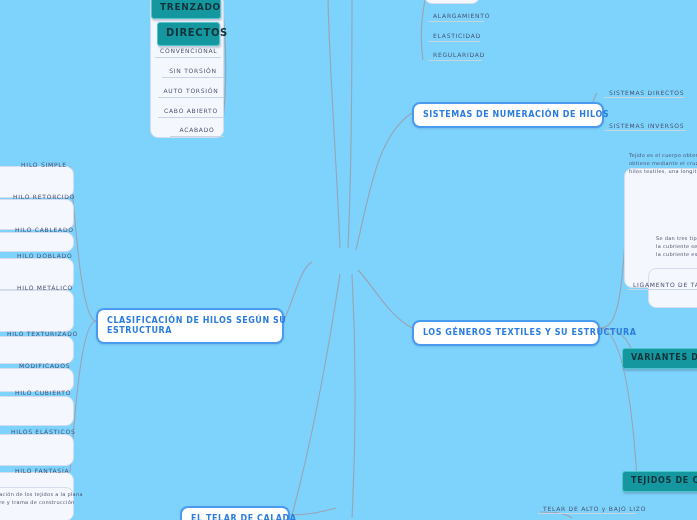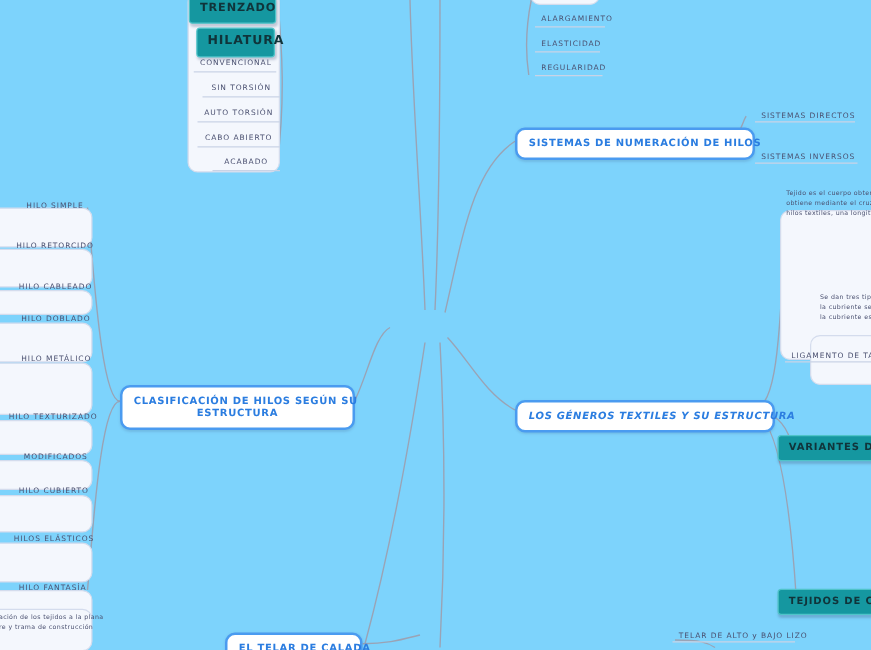--- a/index.html
+++ b/index.html
@@ -145,21 +145,21 @@
 
       <path d="M290 515 C 310 515 320 512 336 508"></path>
       <path d="M540 512 C 560 512 566 514 572 518"></path>
     </g>
   </svg>
 
   <div class="card" style="left:150px;top:-6px;width:74px;height:144px;"></div>
 
   <div class="node teal" style="left:151px;top:-3px;width:70px;text-align:center;">TRENZADO</div>
 
-  <div class="node teal" style="left:157px;top:22px;width:63px;text-align:center;font-size:10px;">HILATURA</div>
+  <div class="node teal" style="left:157px;top:22px;width:63px;text-align:center;font-size:10px;">DIRECTOS</div>
 
   <div class="flat" style="left:155px;top:44px;width:66px;height:14px;"></div>
   <div class="node leaf" style="left:155px;top:45px;width:66px;">CONVENCIONAL</div>
 
   <div class="flat" style="left:162px;top:64px;width:62px;height:14px;"></div>
   <div class="node leaf" style="left:162px;top:65px;width:62px;">SIN TORSIÓN</div>
 
   <div class="flat" style="left:158px;top:84px;width:66px;height:14px;"></div>
   <div class="node leaf" style="left:158px;top:85px;width:66px;">AUTO TORSIÓN</div>
 
@@ -182,21 +182,21 @@
 
 
   <div class="node mainbranch" style="left:412px;top:102px;width:192px;text-align:center;">SISTEMAS DE NUMERACIÓN DE HILOS</div>
 
   <div class="flat" style="left:604px;top:86px;width:80px;height:12px;"></div>
   <div class="node leaf" style="left:604px;top:87px;width:80px;text-align:left;">SISTEMAS DIRECTOS</div>
 
   <div class="flat" style="left:604px;top:119px;width:82px;height:12px;"></div>
   <div class="node leaf" style="left:604px;top:120px;width:82px;text-align:left;">SISTEMAS INVERSOS</div>
 
-  <div class="node mainbranch" style="left:96px;top:308px;width:188px;text-align:center;">CLASIFICACIÓN DE HILOS SEGÚN SU
+  <div class="node mainbranch" style="left:96px;top:308px;width:188px;text-align:left;">CLASIFICACIÓN DE HILOS SEGÚN SU
 ESTRUCTURA</div>
 
   <div class="card" style="left:-70px;top:166px;width:144px;height:32px;"></div>
   <div class="node leaf" style="left:14px;top:159px;width:60px;">HILO SIMPLE</div>
 
   <div class="card" style="left:-70px;top:199px;width:144px;height:31px;"></div>
   <div class="node leaf" style="left:8px;top:191px;width:66px;">HILO RETORCIDO</div>
 
   <div class="card" style="left:-70px;top:232px;width:144px;height:20px;"></div>
   <div class="node leaf" style="left:10px;top:224px;width:66px;">HILO CABLEADO</div>
@@ -215,21 +215,21 @@
 
   <div class="card" style="left:-70px;top:396px;width:144px;height:30px;"></div>
   <div class="node leaf" style="left:10px;top:387px;width:64px;">HILO CUBIERTO</div>
 
   <div class="card" style="left:-70px;top:434px;width:144px;height:32px;"></div>
   <div class="node leaf" style="left:6px;top:426px;width:68px;">HILOS ELÁSTICOS</div>
 
   <div class="card" style="left:-70px;top:472px;width:144px;height:28px;"></div>
   <div class="node leaf" style="left:10px;top:465px;width:64px;">HILO FANTASÍA</div>
 
-  <div class="node mainbranch" style="left:412px;top:320px;width:208px;text-align:center;font-style:italic;">LOS GÉNEROS TEXTILES Y SU ESTRUCTURA</div>
+  <div class="node mainbranch" style="left:412px;top:320px;width:188px;text-align:center;">LOS GÉNEROS TEXTILES Y SU ESTRUCTURA</div>
 
   <div class="card" style="left:624px;top:168px;width:90px;height:120px;"></div>
   <div class="node note" style="left:626px;top:150px;width:90px;">Tejido es el cuerpo obteni
 obtiene mediante el cruza
 hilos textiles, una longitu</div>
 
   <div class="node note" style="left:653px;top:233px;width:60px;">Se dan tres tip
 la cubriente se
 la cubriente es</div>
 

